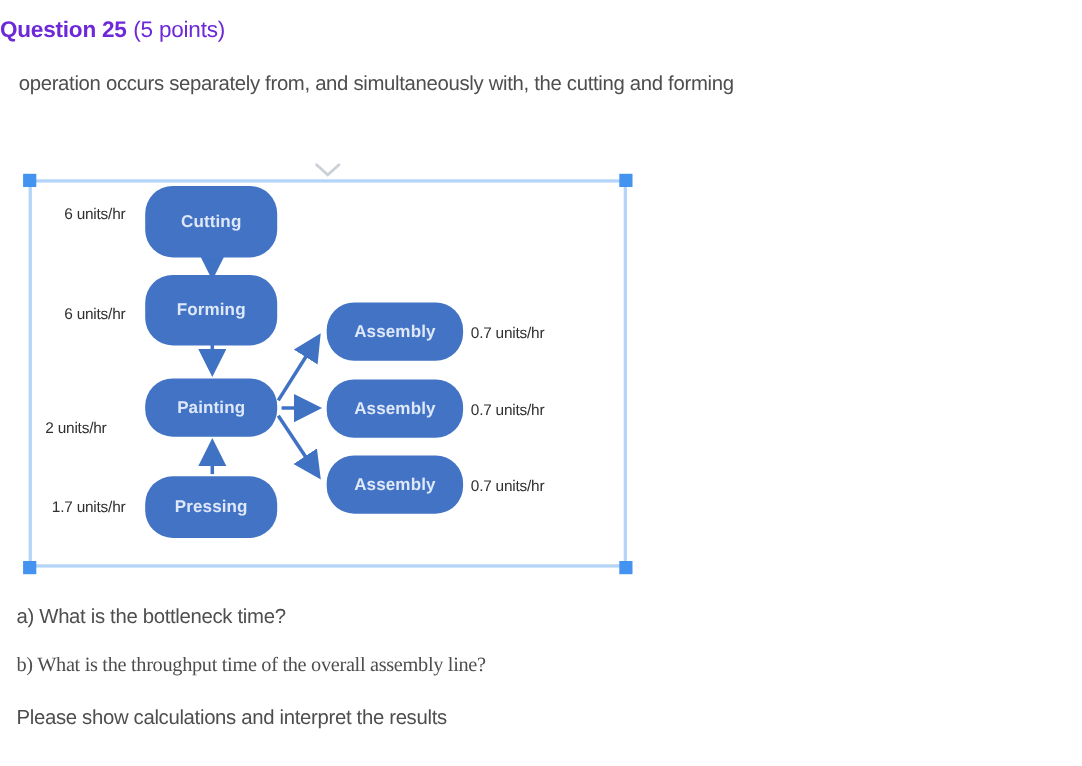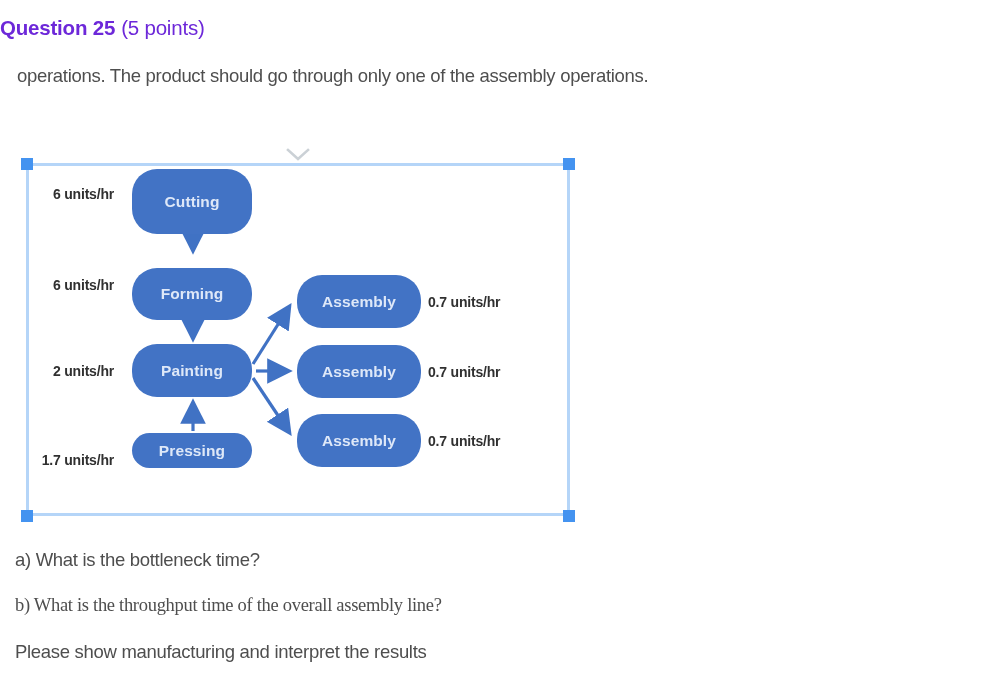--- a/index.html
+++ b/index.html
@@ -32,49 +32,49 @@
   }
   .chevron{position:absolute;left:283px;top:146px;}
   
   .node{
     position:absolute;box-sizing:border-box;
     background:#4273c5;border-radius:25px;
     display:flex;align-items:center;justify-content:center;
     color:#dee8f8;font-weight:bold;font-size:15.5px;letter-spacing:0.1px;
   }
   .node-cutting {left:132px;top:169px;width:120px;height:65px;text-align:right;}
-  .node-forming {left:132px;top:268px;width:120px;height:52px;}
+  .node-forming {left:132px;top:250px;width:120px;height:64px;}
   .node-painting{left:132px;top:344px;width:120px;height:53px;}
-  .node-pressing{left:132px;top:433px;width:120px;height:35px;}
+  .node-pressing{left:132px;top:433px;width:120px;height:56px;}
   .node-assembly1{left:297px;top:275px;width:124px;height:53px;}
   .node-assembly2{left:297px;top:345px;width:124px;height:53px;}
   .node-assembly3{left:297px;top:414px;width:124px;height:53px;}
   .rate{
-    position:absolute;font-weight:bold;font-size:14px;color:#303030;
+    position:absolute;font-weight:normal;font-size:14px;color:#303030;
     letter-spacing:-0.2px;white-space:nowrap;
   }
   .rate-left{left:24px;width:90px;text-align:right;}
   .rate-cutting {top:186px;}
   .rate-forming {top:277px;}
-  .rate-painting{top:363px;}
+  .rate-painting{top:381px;text-align:center;}
   .rate-pressing{top:452px;}
   .rate-a1{left:428px;top:294px;}
   .rate-a2{left:428px;top:364px;}
   .rate-a3{left:428px;top:433px;}
   .arrow-layer{position:absolute;left:0;top:0;pointer-events:none;}
 </style>
 </head>
 <body>
 
 <div class="q-header">
   <span class="title">Question 25</span><span class="points">(5 points)</span>
 </div>
 
 <div class="q-paragraph">
-  <div>operations. The product should go through only one of the assembly operations.</div>
+  <div>operation occurs separately from, and simultaneously with, the cutting and forming</div>
 </div>
 
 <svg class="chevron" width="30" height="16" viewBox="0 0 30 16">
   <polyline points="5,4 15,13 25,4" fill="none" stroke="#cbd1d6" stroke-width="2.6" stroke-linecap="square"></polyline>
 </svg>
 
 <div class="selection-frame"></div>
 <div class="handle" style="left:21px;top:158px;"></div>
 <div class="handle" style="left:563px;top:158px;"></div>
 <div class="handle" style="left:21px;top:510px;"></div>
@@ -107,13 +107,13 @@
 <div class="rate rate-left rate-cutting">6 units/hr</div>
 <div class="rate rate-left rate-forming">6 units/hr</div>
 <div class="rate rate-left rate-painting">2 units/hr</div>
 <div class="rate rate-left rate-pressing">1.7 units/hr</div>
 <div class="rate rate-a1">0.7 units/hr</div>
 <div class="rate rate-a2">0.7 units/hr</div>
 <div class="rate rate-a3">0.7 units/hr</div>
 
 <div class="sub-q" style="top:549px;">a) What is the bottleneck time?</div>
 <div class="sub-q" style="top:595px;font-family:Liberation Serif, serif;">b) What is the throughput time of the overall assembly line?</div>
-<div class="sub-q" style="top:641px;">Please show manufacturing and interpret the results</div>
+<div class="sub-q" style="top:641px;">Please show calculations and interpret the results</div>
 
 </body></html>

